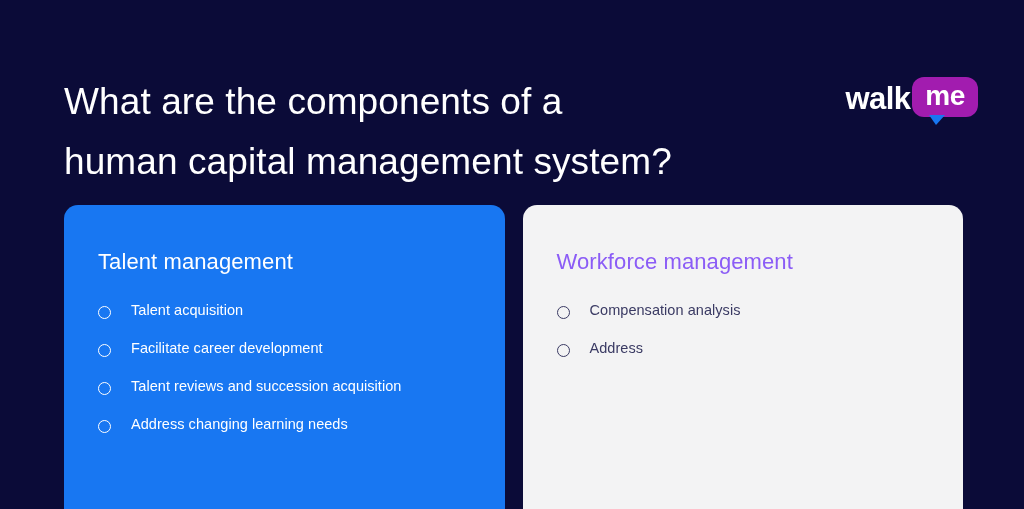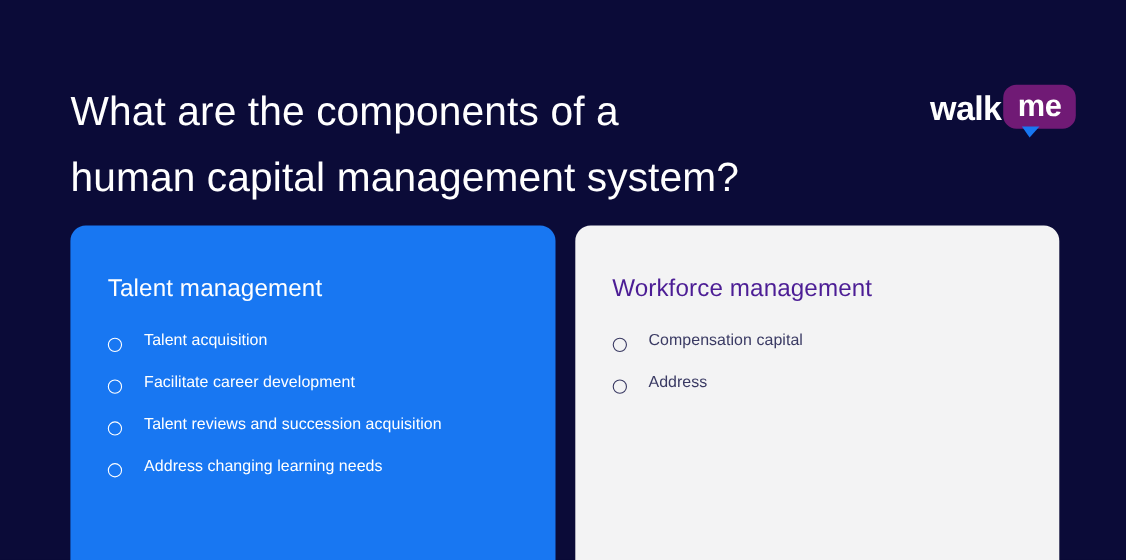--- a/index.html
+++ b/index.html
@@ -55,21 +55,21 @@
     color: #ffffff;
     font-size: 31px;
     font-weight: 700;
     letter-spacing: -0.6px;
     line-height: 1;
     position: relative;
     top: 1px;
   }
   .logo-bubble {
     position: relative;
-    background: #701a75;
+    background: #a21caf;
     border-radius: 12px;
     padding: 4px 13px 5px 13px;
     display: flex;
     align-items: center;
     justify-content: center;
   }
   .logo-bubble::after {
     content: "";
     position: absolute;
     left: 17px;
@@ -113,30 +113,30 @@
   }
 
   .card-title {
     margin: 0 0 26px 0;
     font-size: 22px;
     font-weight: 400;
     line-height: 1.2;
     letter-spacing: 0.1px;
   }
   .card-blue .card-title { color: #ffffff; }
-  .card-light .card-title { color: #4c1d95; }
+  .card-light .card-title { color: #8b5cf6; }
 
   .item-list {
     list-style: none;
     margin: 0;
     padding: 0;
   }
   .item {
     display: flex;
-    align-items: flex-end;
+    align-items: center;
     gap: 20px;
     margin-bottom: 19px;
   }
   .item:last-child { margin-bottom: 0; }
 
   .bullet {
     flex: 0 0 auto;
     width: 13px;
     height: 13px;
     border-radius: 50%;
@@ -194,21 +194,21 @@
           <span class="item-text">Address changing learning needs</span>
         </li>
       </ul>
     </section>
 
     <section class="card card-light">
       <h2 class="card-title">Workforce management</h2>
       <ul class="item-list">
         <li class="item">
           <span class="bullet"></span>
-          <span class="item-text">Compensation capital</span>
+          <span class="item-text">Compensation analysis</span>
         </li>
         <li class="item">
           <span class="bullet"></span>
           <span class="item-text">Address</span>
         </li>
       </ul>
     </section>
 
   </div>
 </div>

